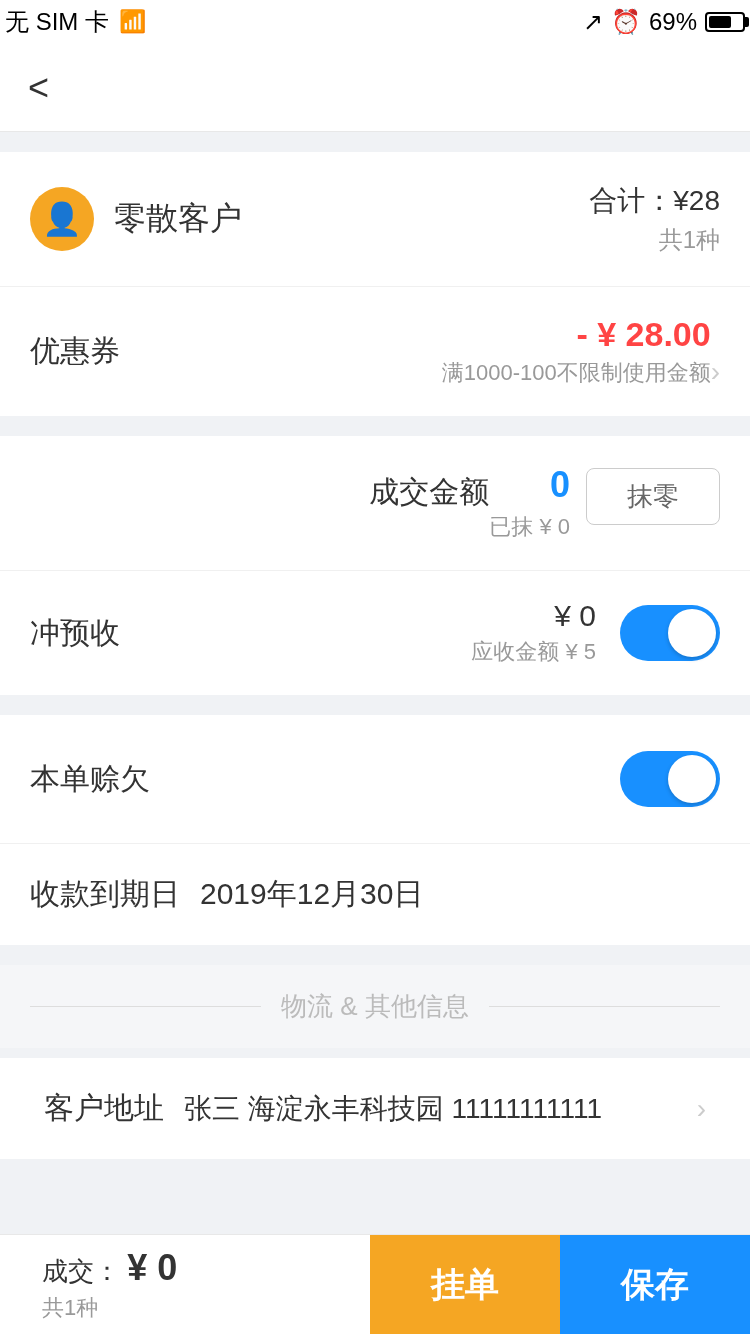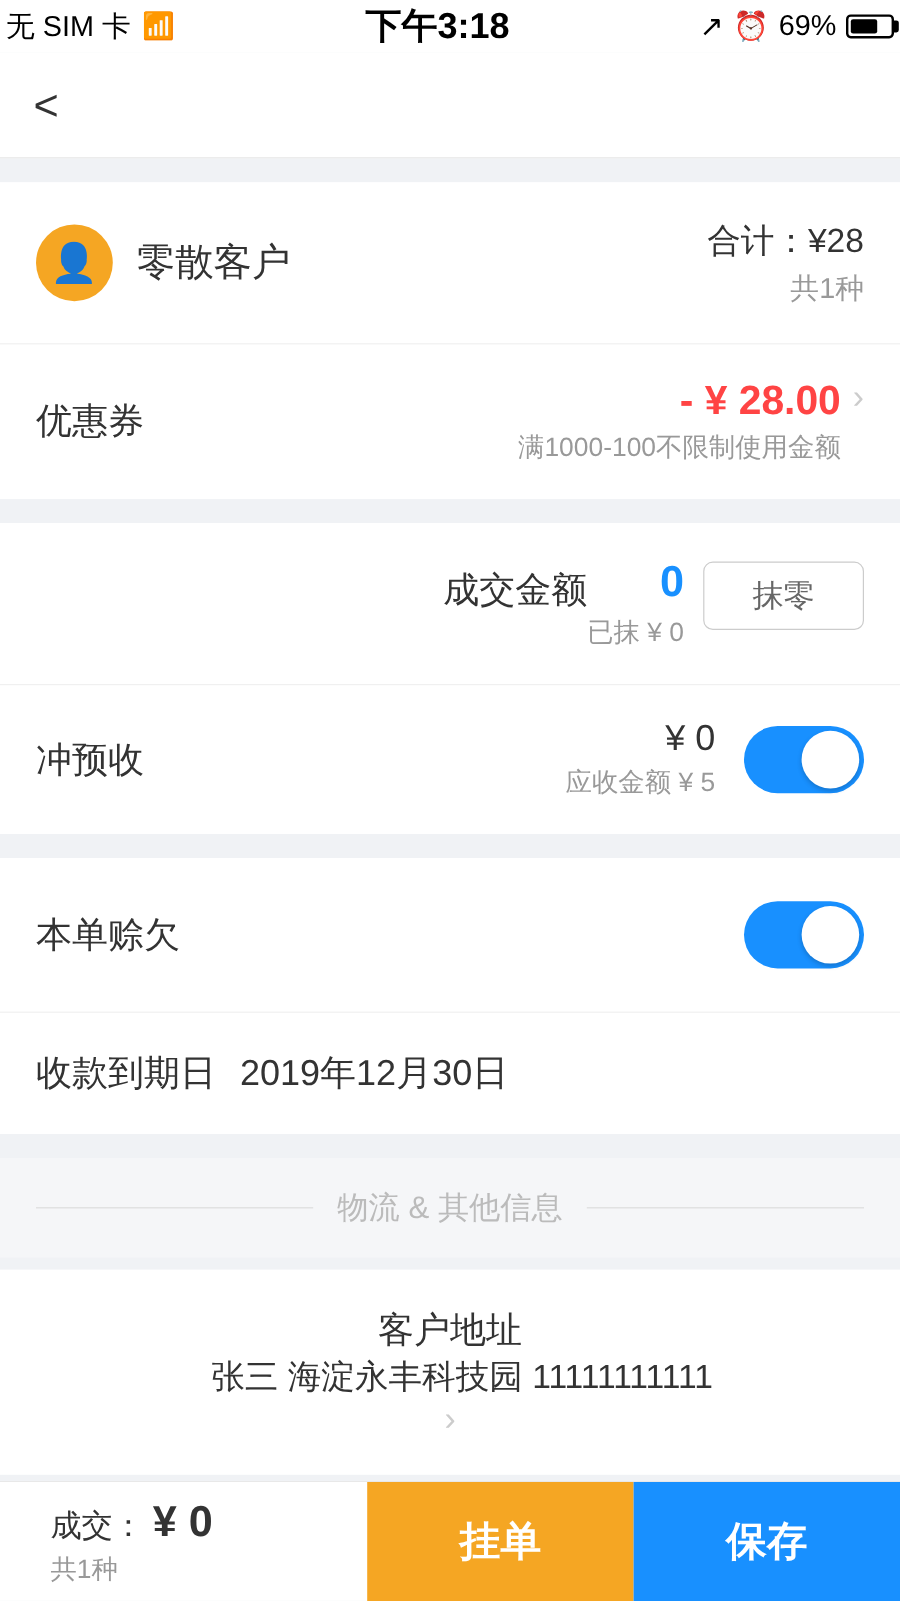--- a/index.html
+++ b/index.html
@@ -117,21 +117,21 @@
     
     .coupon-row {
       background: #fff;
       padding: 28px 30px;
       display: flex;
       align-items: center;
       justify-content: space-between;
       border-top: 1px solid #f0f0f0;
     }
     .coupon-label { font-size: 30px; color: #333; }
-    .coupon-right { display: flex; align-items: flex-start; gap: 10px; }
+    .coupon-right { display: flex; align-items: flex-end; }
     .coupon-info { text-align: right; }
     .coupon-amount { font-size: 34px; color: #ff4444; font-weight: 600; }
     .coupon-desc { font-size: 22px; color: #999; margin-top: 4px; }
     .chevron-right { font-size: 28px; color: #ccc; }
 
     
     .amount-section {
       background: #fff;
       padding: 28px 30px;
     }
@@ -233,21 +233,20 @@
       padding: 0 20px;
     }
 
     
     .address-section {
       background: #fff;
       padding: 30px 44px;
       display: flex;
       align-items: center;
       justify-content: flex-start;
-      flex-direction: column;
     }
     .address-label { font-size: 30px; color: #333; white-space: nowrap; }
     .address-value { font-size: 28px; color: #333; margin-left: 20px; flex: 1; }
     .address-chevron { font-size: 28px; color: #ccc; }
 
     
     .bottom-bar {
       position: fixed;
       bottom: 0;
       left: 0;
@@ -260,21 +259,21 @@
     }
     .bottom-left {
       flex: 1;
       padding: 0 42px;
     }
     .bottom-deal { font-size: 26px; color: #333; }
     .bottom-deal-amount { font-size: 36px; color: #333; font-weight: 600; display: inline; }
     .bottom-count { font-size: 22px; color: #999; margin-top: 4px; }
     .bottom-btn {
       height: 100px;
-      width: 222px;
+      width: 190px;
       display: flex;
       align-items: center;
       justify-content: center;
       font-size: 34px;
       font-weight: 600;
       color: #fff;
       cursor: pointer;
       flex-shrink: 0;
     }
     .btn-hang { background: #f5a623; }
@@ -284,21 +283,20 @@
     .bottom-spacer { height: 120px; }
   </style>
 </head>
 <body>
 
 <div class="status-bar">
   <div class="status-left">
     <span>无 SIM 卡</span>
     <span class="wifi-icon">📶</span>
   </div>
-  <div class="status-center">下午3:18</div>
   <div class="status-right">
     <span>↗</span>
     <span>⏰</span>
     <span>69%</span>
     <span class="battery-box">
       <span class="battery-fill"></span>
     </span>
   </div>
 </div>
 

